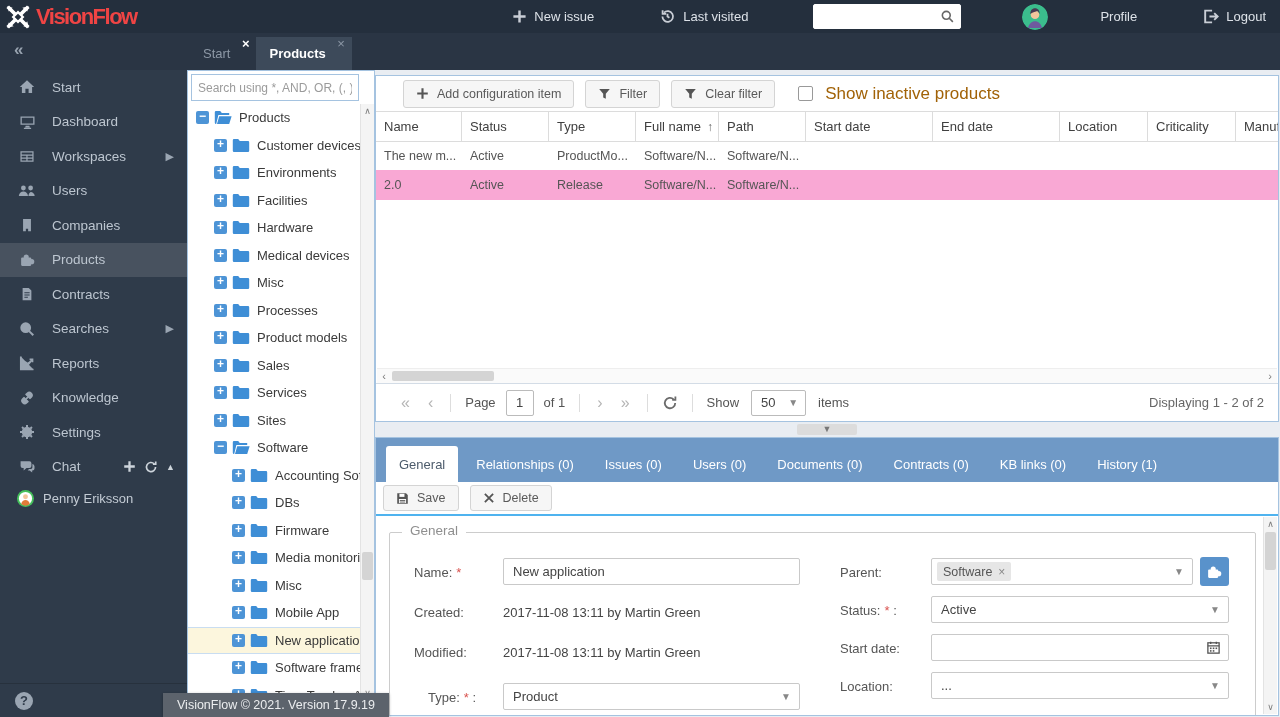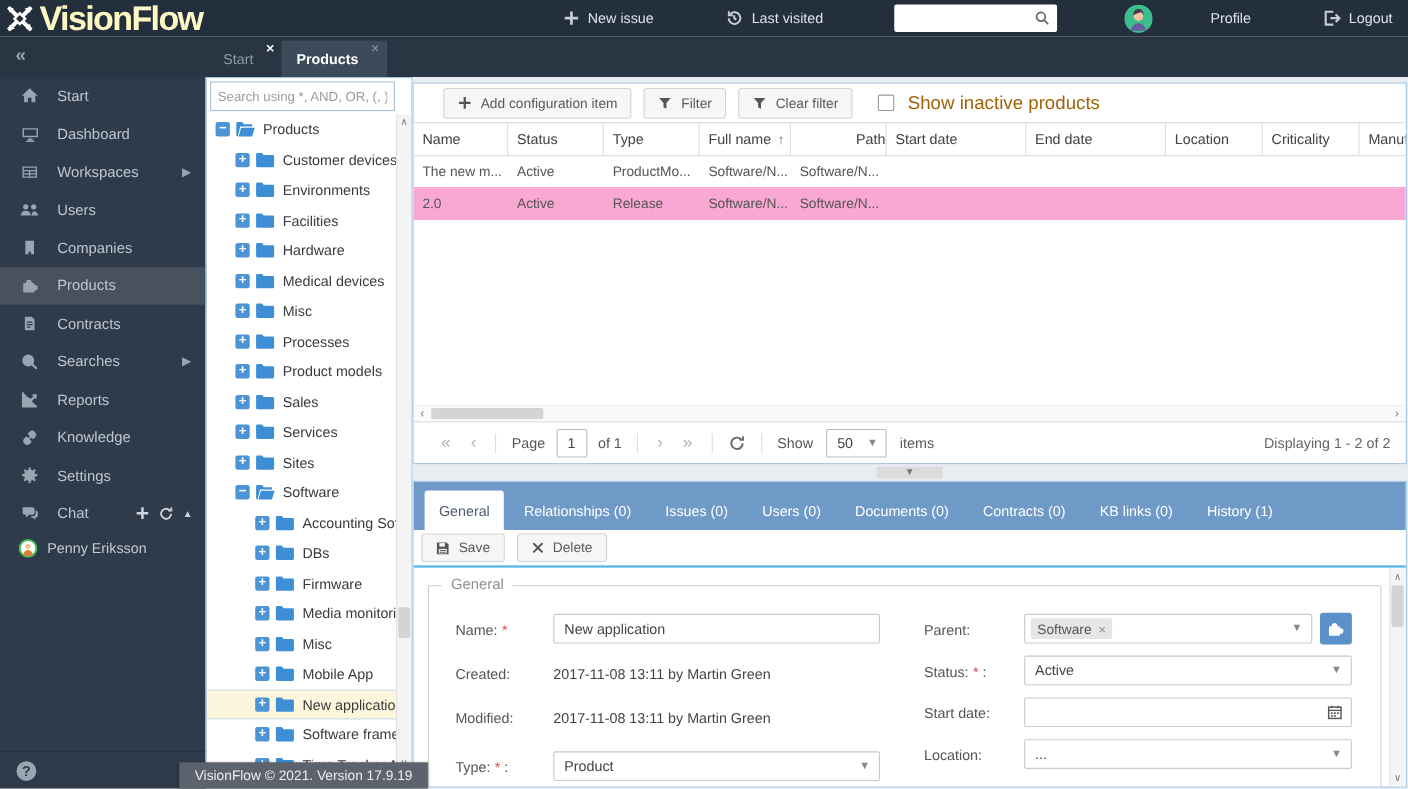--- a/index.html
+++ b/index.html
@@ -1,21 +1,21 @@
 <!DOCTYPE html>
 <html><head>
 <meta charset="utf-8">
 <style>
 *{margin:0;padding:0;box-sizing:border-box;}
 html,body{width:1280px;height:717px;overflow:hidden;font-family:"Liberation Sans",sans-serif;background:#e9edf2;position:relative;font-size:13px;}
 
 
 .topbar{position:absolute;left:0;top:0;width:1280px;height:33px;background:#242f3d;display:flex;align-items:center;z-index:5;}
 .logo{display:flex;align-items:center;gap:5px;padding-left:5px;}
-.logo-text{font-size:31px;font-weight:bold;letter-spacing:-1.5px;color:#fef9c3;}
+.logo-text{font-size:22px;font-weight:bold;letter-spacing:-1.5px;color:#ef4444;}
 .top-actions{margin-left:auto;display:flex;align-items:center;padding-right:14px;color:#dde2e8;font-size:13px;gap:43px;}
 .top-act{display:flex;align-items:center;gap:7px;margin-left:22px;cursor:pointer;}
 .top-act svg{display:block;}
 .top-search{width:148px;height:25px;background:#fff;border:1px solid #fff;border-radius:2px;margin-left:22px;position:relative;display:flex;align-items:center;}
 .top-search input{border:none;outline:none;width:120px;height:21px;margin-left:5px;font-size:12px;}
 .top-search .mag{position:absolute;right:5px;top:4px;color:#777;}
 .avatar{width:26px;height:26px;border-radius:50%;overflow:hidden;margin-left:18px;flex:none;}
 
 
 .tabstrip{position:absolute;left:0;top:33px;width:1280px;height:37px;background:#2a3544;z-index:4;}
@@ -588,21 +588,21 @@
       <div class="gh-cell" style="width: 87px;">
         <span>Status</span>
       </div>
       <div class="gh-cell" style="width: 87px;">
         <span>Type</span>
       </div>
       <div class="gh-cell" style="width: 83px;">
         <span>Full name</span>
         <span class="gh-sort">↑</span>
       </div>
-      <div class="gh-cell" style="width: 87px; justify-content: flex-end;">
+      <div class="gh-cell" style="width: 87px;">
         <span>Path</span>
       </div>
       <div class="gh-cell" style="width: 127px;">
         <span>Start date</span>
       </div>
       <div class="gh-cell" style="width: 127px;">
         <span>End date</span>
       </div>
       <div class="gh-cell" style="width: 88px;">
         <span>Location</span>
@@ -718,21 +718,21 @@
     <span>Name:</span><span class="req">*</span>
   </div>
   <input class="frm-input" style="left: 127px; top: 120px; width: 297px;" value="New application">
 
   <div class="frm-label" style="left:38px;top:167px;">Created:</div>
   <div class="frm-static" style="left:127px;top:167px;">2017-11-08 13:11 by Martin Green</div>
 
   <div class="frm-label" style="left:38px;top:207px;">Modified:</div>
   <div class="frm-static" style="left:127px;top:207px;">2017-11-08 13:11 by Martin Green</div>
 
-  <div class="frm-label" style="left:38px;top:252px;text-align:right;">
+  <div class="frm-label" style="left:52px;top:252px;text-align:right;">
     <span>Type:</span><span class="req">*</span> <span>:</span>
   </div>
   <div class="frm-select" style="left:127px;top:245px;width:297px;">
     <span class="val">Product</span>
     <span class="arr">▼</span>
   </div>
 
   <div class="frm-label" style="left:464px;top:127px;">Parent:</div>
   <div class="frm-select" style="left:555px;top:120px;width:262px;">
     <span class="tag">

